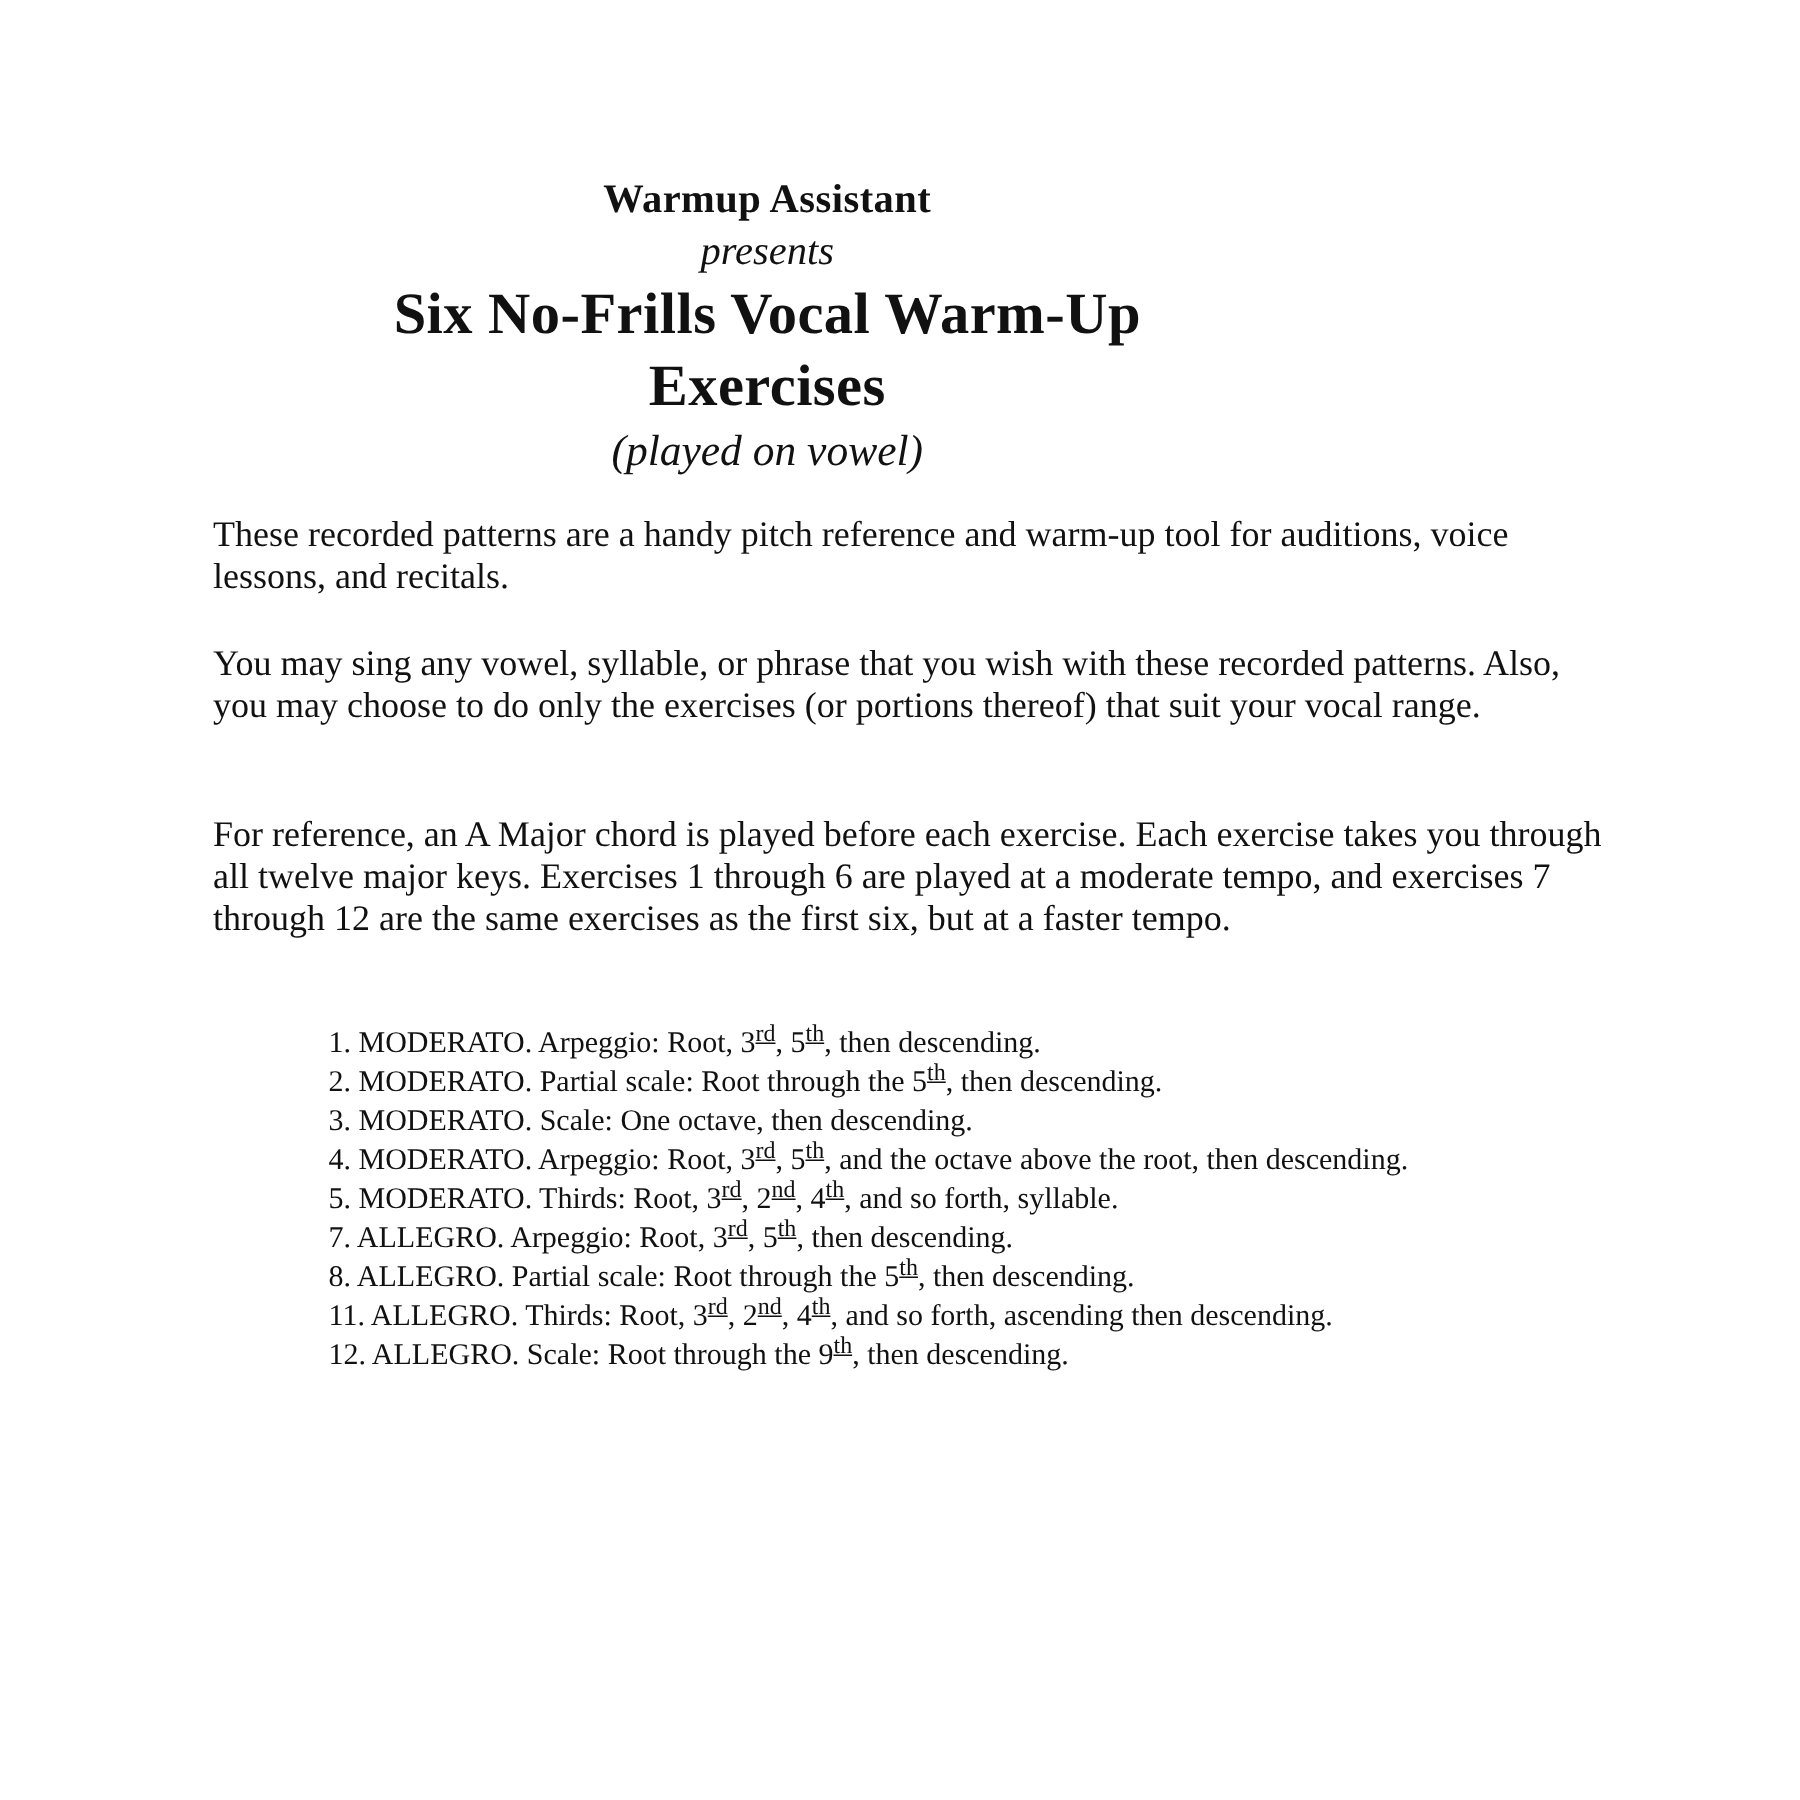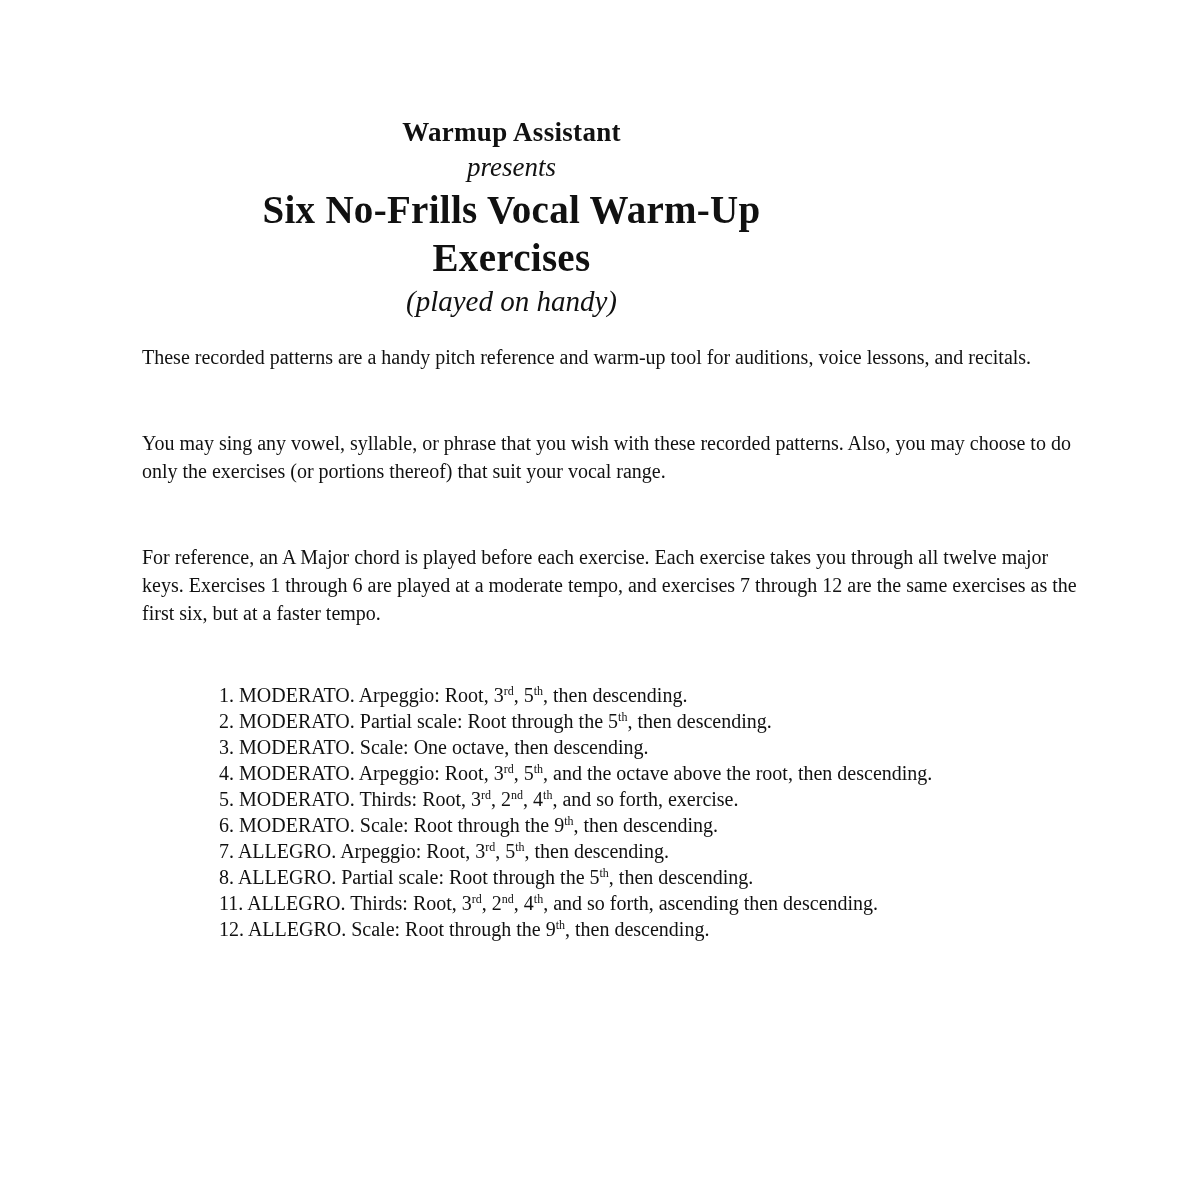--- a/index.html
+++ b/index.html
@@ -5,57 +5,56 @@
   html, body { margin: 0; padding: 0; background: #ffffff; }
   body {
     width: 1200px; height: 1200px; position: relative; overflow: hidden;
     font-family: "Liberation Serif", "DejaVu Serif", serif; color: #111111;
   }
   .header { position: absolute; top: 114px; left: 0; width: 1023px; text-align: center; }
   .brand { font-weight: bold; font-size: 27px; line-height: 36px; letter-spacing: 0.3px; }
   .presents { font-style: italic; font-size: 27px; line-height: 34px; }
   .title { font-weight: bold; font-size: 39px; line-height: 48px; margin-top: 2px; letter-spacing: 0.3px; text-align: center; }
   .subtitle { font-style: italic; font-size: 29px; line-height: 38px; }
-  .body-text { position: absolute; left: 142px; width: 940px; font-size: 20px; line-height: 28px; }
+  .body-text { position: absolute; left: 142px; width: 940px; font-size: 24px; line-height: 28px; }
   .p1 { top: 343px; }
   .p2 { top: 429px; }
   .p3 { top: 543px; }
   .body-text p { margin: 0; }
   .exercise-list { position: absolute; left: 219px; top: 682px; width: 880px; font-size: 20px; line-height: 26px; margin: 0; padding: 0; list-style: none; }
   .exercise-list li { padding-left: 24px; text-indent: -24px; }
   .exercise-list b { font-weight: normal; }
-  sup { font-size: 12px; line-height: 0; vertical-align: 7px; }
+  sup { font-size: 16px; line-height: 0; vertical-align: 7px; text-decoration: underline; }
 </style>
 </head>
 <body>
 
 <div class="header">
   <div class="brand">Warmup Assistant</div>
   <div class="presents">presents</div>
   <div class="title">
     <div>Six No-Frills Vocal Warm-Up</div>
     <div>Exercises</div>
   </div>
-  <div class="subtitle">(played on handy)</div>
+  <div class="subtitle">(played on vowel)</div>
 </div>
 
 <div class="body-text p1">
     <p>These recorded patterns are a handy pitch reference and warm-up tool for auditions, voice lessons, and recitals.</p>
   </div>
 <div class="body-text p2">
     <p>You may sing any vowel, syllable, or phrase that you wish with these recorded patterns.  Also, you may choose to do only the exercises (or portions thereof) that suit your vocal range.</p>
   </div>
 <div class="body-text p3">
     <p>For reference, an A Major chord is played before each exercise.  Each exercise takes you through all twelve major keys.  Exercises 1 through 6 are played at a moderate tempo, and exercises 7 through 12 are the same exercises as the first six, but at a faster tempo.</p>
   </div>
 
 <ol class="exercise-list">
   <li><span>1.</span> <span>MODERATO.</span> <b>Arpeggio: Root, 3</b><sup>rd</sup><b>, 5</b><sup>th</sup><b>,</b><span> then descending.</span></li>
   <li><span>2.</span> <span>MODERATO.</span> <b>Partial scale: Root through the 5</b><sup>th</sup><span>, then descending.</span></li>
   <li><span>3.</span> <span>MODERATO.</span> <b>Scale: One octave,</b><span> then descending.</span></li>
   <li><span>4.</span> <span>MODERATO.</span> <b>Arpeggio: Root, 3</b><sup>rd</sup><b>, 5</b><sup>th</sup><b>,</b><span> and the octave above the root, then descending.</span></li>
-  <li><span>5. </span> <span>MODERATO.</span> <b>Thirds:  Root, 3</b><sup>rd</sup><b>, 2</b><sup>nd</sup><b>, 4</b><sup>th</sup><b>, and so forth,</b><span> exercise.</span></li>
-  <li><span>6.</span> <span>MODERATO.</span> <b>Scale: Root through the 9</b><sup>th</sup><span>, then descending.</span></li>
+  <li><span>5. </span> <span>MODERATO.</span> <b>Thirds:  Root, 3</b><sup>rd</sup><b>, 2</b><sup>nd</sup><b>, 4</b><sup>th</sup><b>, and so forth,</b><span> syllable.</span></li>
   <li><span>7.</span> <span>ALLEGRO.</span> <b>Arpeggio: Root, 3</b><sup>rd</sup><b>, 5</b><sup>th</sup><span>, then descending.</span></li>
   <li><span>8.</span> <span>ALLEGRO.</span> <b>Partial scale: Root through the 5</b><sup>th</sup><span>, then descending.</span></li>
   <li><span>11.</span> <span>ALLEGRO.</span> <b>Thirds:  Root, 3</b><sup>rd</sup><b>, 2</b><sup>nd</sup><b>, 4</b><sup>th</sup><span>, and so forth, ascending then descending.</span></li>
   <li><span>12.</span> <span>ALLEGRO.</span> <b>Scale: Root through the 9</b><sup>th</sup><span>, then descending.</span></li>
 </ol>
 
 </body></html>

